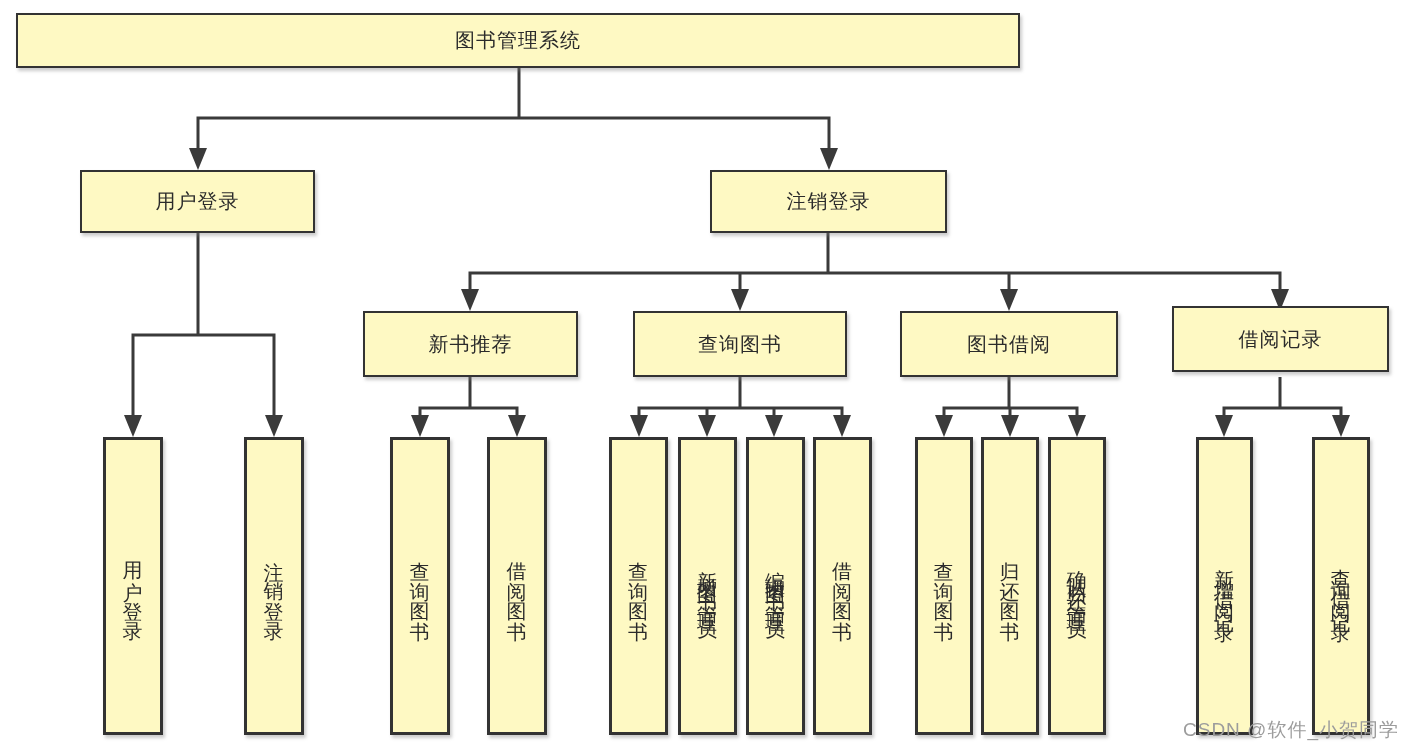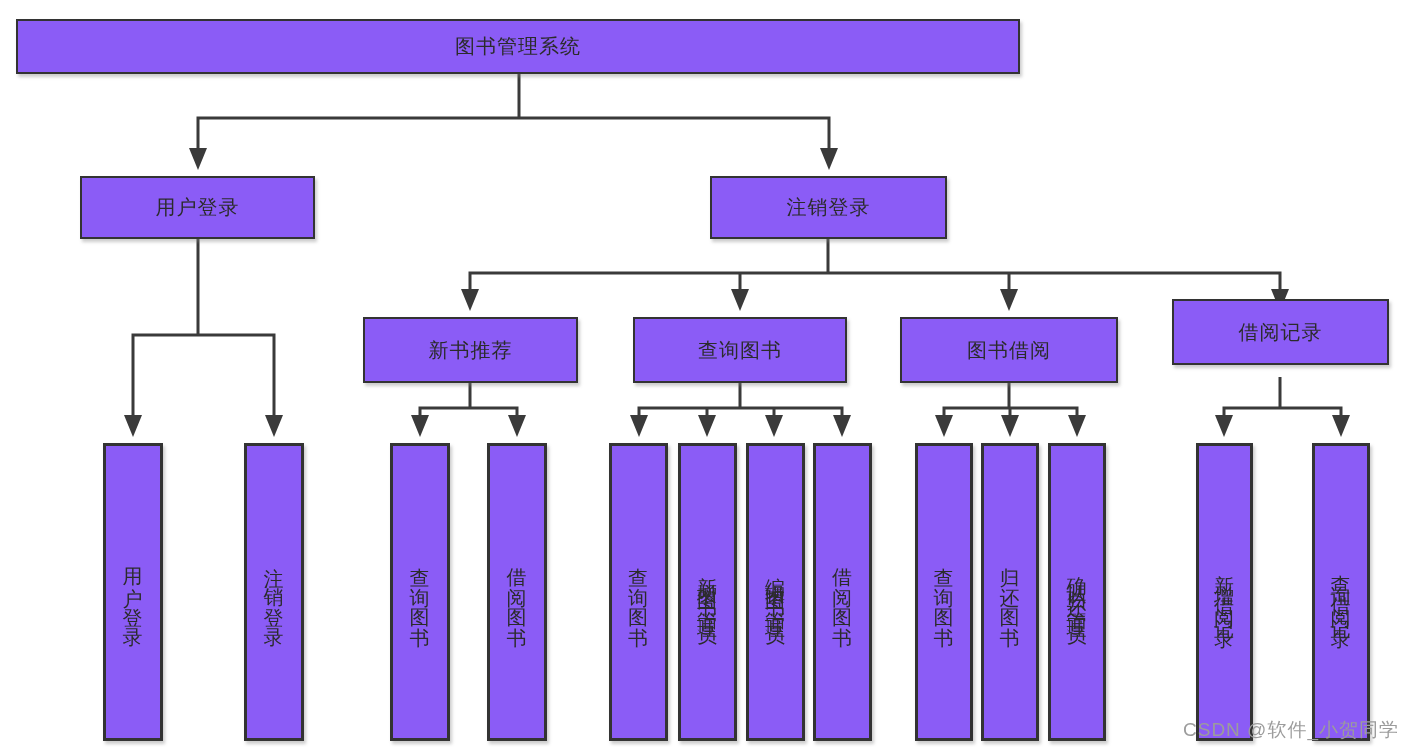--- a/index.html
+++ b/index.html
@@ -26,28 +26,27 @@
     stroke: var(--line, #3a3a3a);
     stroke-width: 3;
     fill: none;
   }
   .connectors polygon {
     fill: var(--line, #3a3a3a);
   }
   .node {
     position: absolute;
     box-sizing: border-box;
-    background: #8b5cf6;
+    background: #fef9c3;
     border: 2.5px solid var(--border, #333333);
     box-shadow: 2px 3px 3px rgba(130,130,130,0.40);
     display: flex;
     align-items: center;
     justify-content: center;
     color: var(--text, #2b2b2b);
-    margin-top: 6px;
   }
   .node.h {
     font-size: 20px;
     letter-spacing: 1px;
     white-space: nowrap;
   }
   .node.v {
     border-width: 3px;
   }
   .node.v .lbl {
@@ -124,21 +123,21 @@
 
   <div class="node h" style="left:363px;top:311px;width:215px;height:66px">
     <span class="lbl">新书推荐</span>
   </div>
   <div class="node h" style="left:633px;top:311px;width:214px;height:66px">
     <span class="lbl">查询图书</span>
   </div>
   <div class="node h" style="left:900px;top:311px;width:218px;height:66px">
     <span class="lbl">图书借阅</span>
   </div>
-  <div class="node h" style="left:1172px;top:293px;width:217px;height:66px">
+  <div class="node h" style="left:1172px;top:306px;width:217px;height:66px">
     <span class="lbl">借阅记录</span>
   </div>
 
   <div class="node v v-sparse" style="left:103px;top:437px;width:60px;height:298px">
     <span class="lbl">用户登录</span>
   </div>
   <div class="node v v-sparse" style="left:244px;top:437px;width:60px;height:298px">
     <span class="lbl">注销登录</span>
   </div>
 

